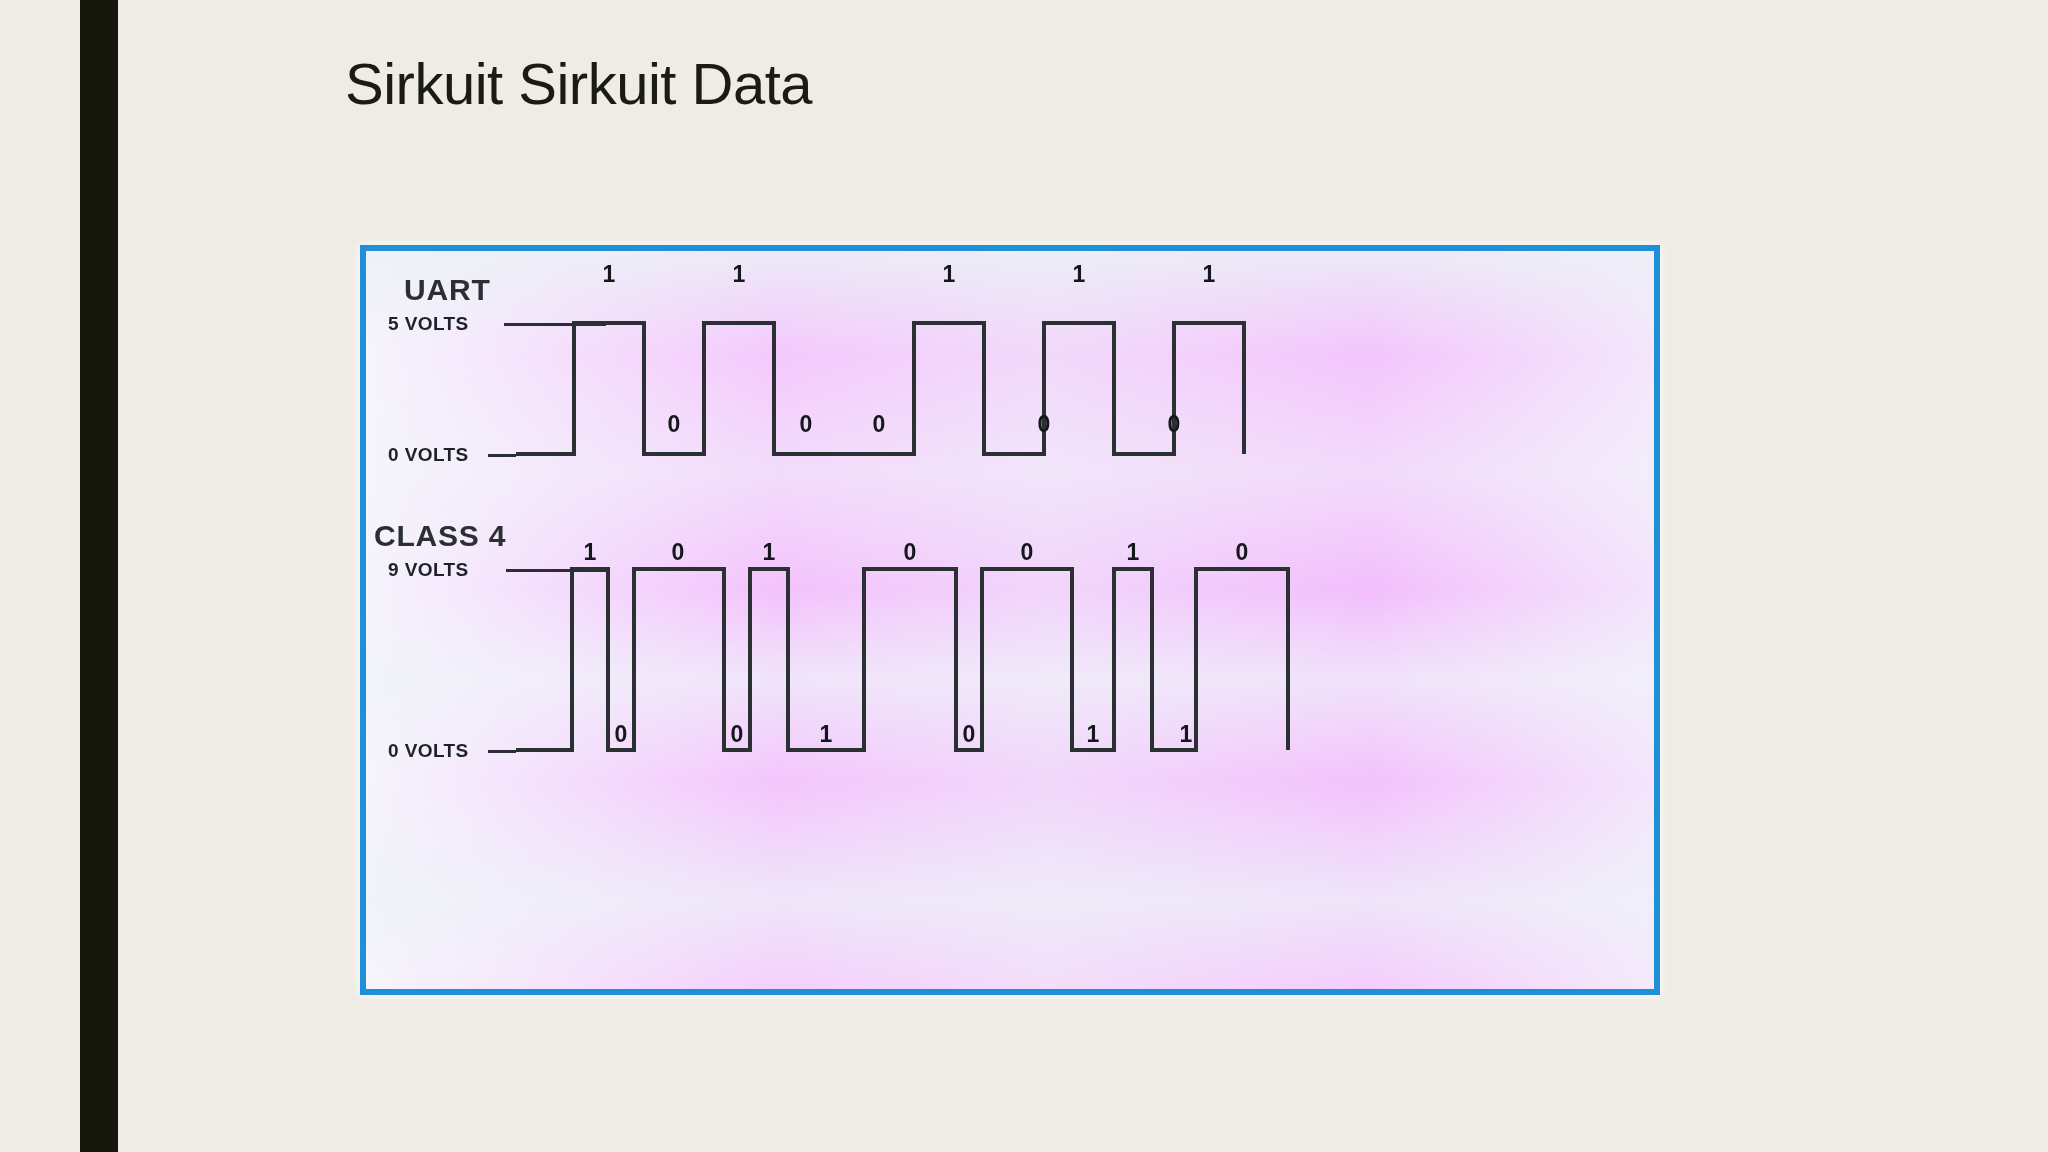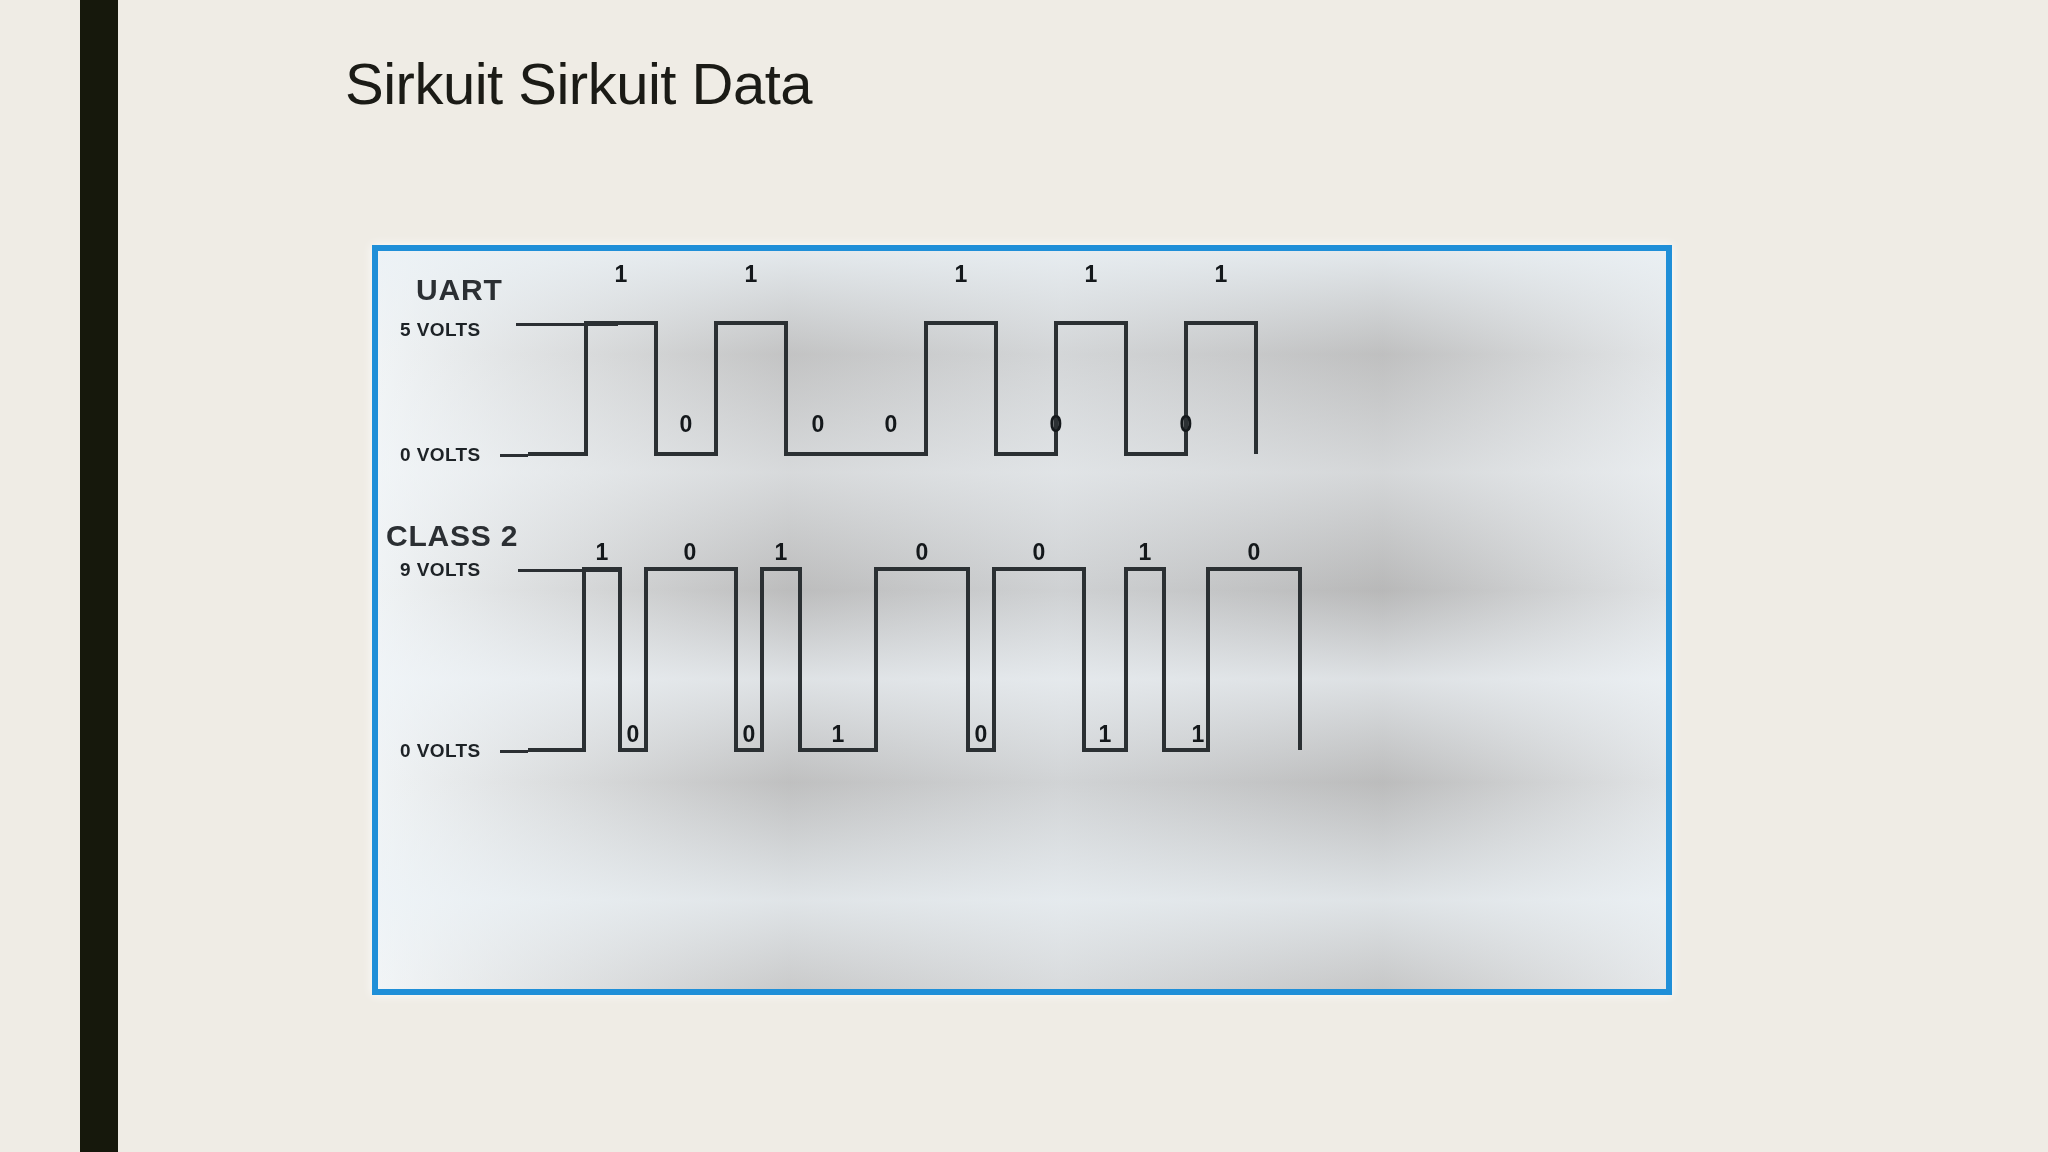--- a/index.html
+++ b/index.html
@@ -40,24 +40,23 @@
 
   
   #figure-frame {
     position: absolute;
     left: 360px;
     top: 245px;
     width: 1300px;
     height: 750px;
     box-sizing: border-box;
     border: 6px solid #1f8fd8;
-    background: #a3a3a3;
+    background: #f0abfc;
     box-shadow: 0 0 10px rgba(255,255,255,0.9);
     overflow: hidden;
-    margin-left: 12px;
   }
   
   #paper-texture {
     position: absolute;
     inset: 0;
     background:
       linear-gradient(180deg, rgba(236,242,246,0.85) 0%, rgba(250,252,253,0.2) 14%,
                       rgba(243,247,250,0.55) 30%, rgba(252,253,254,0.1) 46%,
                       rgba(240,245,249,0.7) 58%, rgba(251,253,254,0.15) 72%,
                       rgba(238,244,248,0.75) 88%, rgba(250,252,253,0.3) 100%),
@@ -85,21 +84,21 @@
 
   
   .volt-label {
     position: absolute;
     font-size: 19px;
     font-weight: bold;
     color: #1d2226;
     letter-spacing: 0.4px;
     white-space: nowrap;
   }
-  #volt-uart-high { left: 22px;  top: 68px; }
+  #volt-uart-high { left: 22px;  top: 62px; }
   #volt-uart-low  { left: 22px;  top: 193px; }
   #volt-c2-high   { left: 22px;  top: 308px; }
   #volt-c2-low    { left: 22px;  top: 489px; }
 
   
   .leader {
     position: absolute;
     height: 3px;
     background: #2b2f33;
   }
@@ -168,21 +167,21 @@
     <div class="bit" style="left:583px; top:10px;">1</div>
     <div class="bit" style="left:713px; top:10px;">1</div>
     <div class="bit" style="left:843px; top:10px;">1</div>
 
     <div class="bit" style="left:308px; top:160px;">0</div>
     <div class="bit" style="left:440px; top:160px;">0</div>
     <div class="bit" style="left:513px; top:160px;">0</div>
     <div class="bit" style="left:678px; top:160px;">0</div>
     <div class="bit" style="left:808px; top:160px;">0</div>
 
-    <div class="proto-label" id="label-class2">CLASS 2</div>
+    <div class="proto-label" id="label-class2">CLASS 4</div>
 
     <div class="volt-label" id="volt-c2-high">9 VOLTS</div>
     <div class="leader" id="leader-c2-high"></div>
 
     <div class="volt-label" id="volt-c2-low">0 VOLTS</div>
     <div class="leader" id="leader-c2-low"></div>
 
     <svg class="wave-svg" id="class2-wave" width="1120" height="260" viewBox="0 0 1120 260">
       <path class="wave-path" d="
         M 0,233

